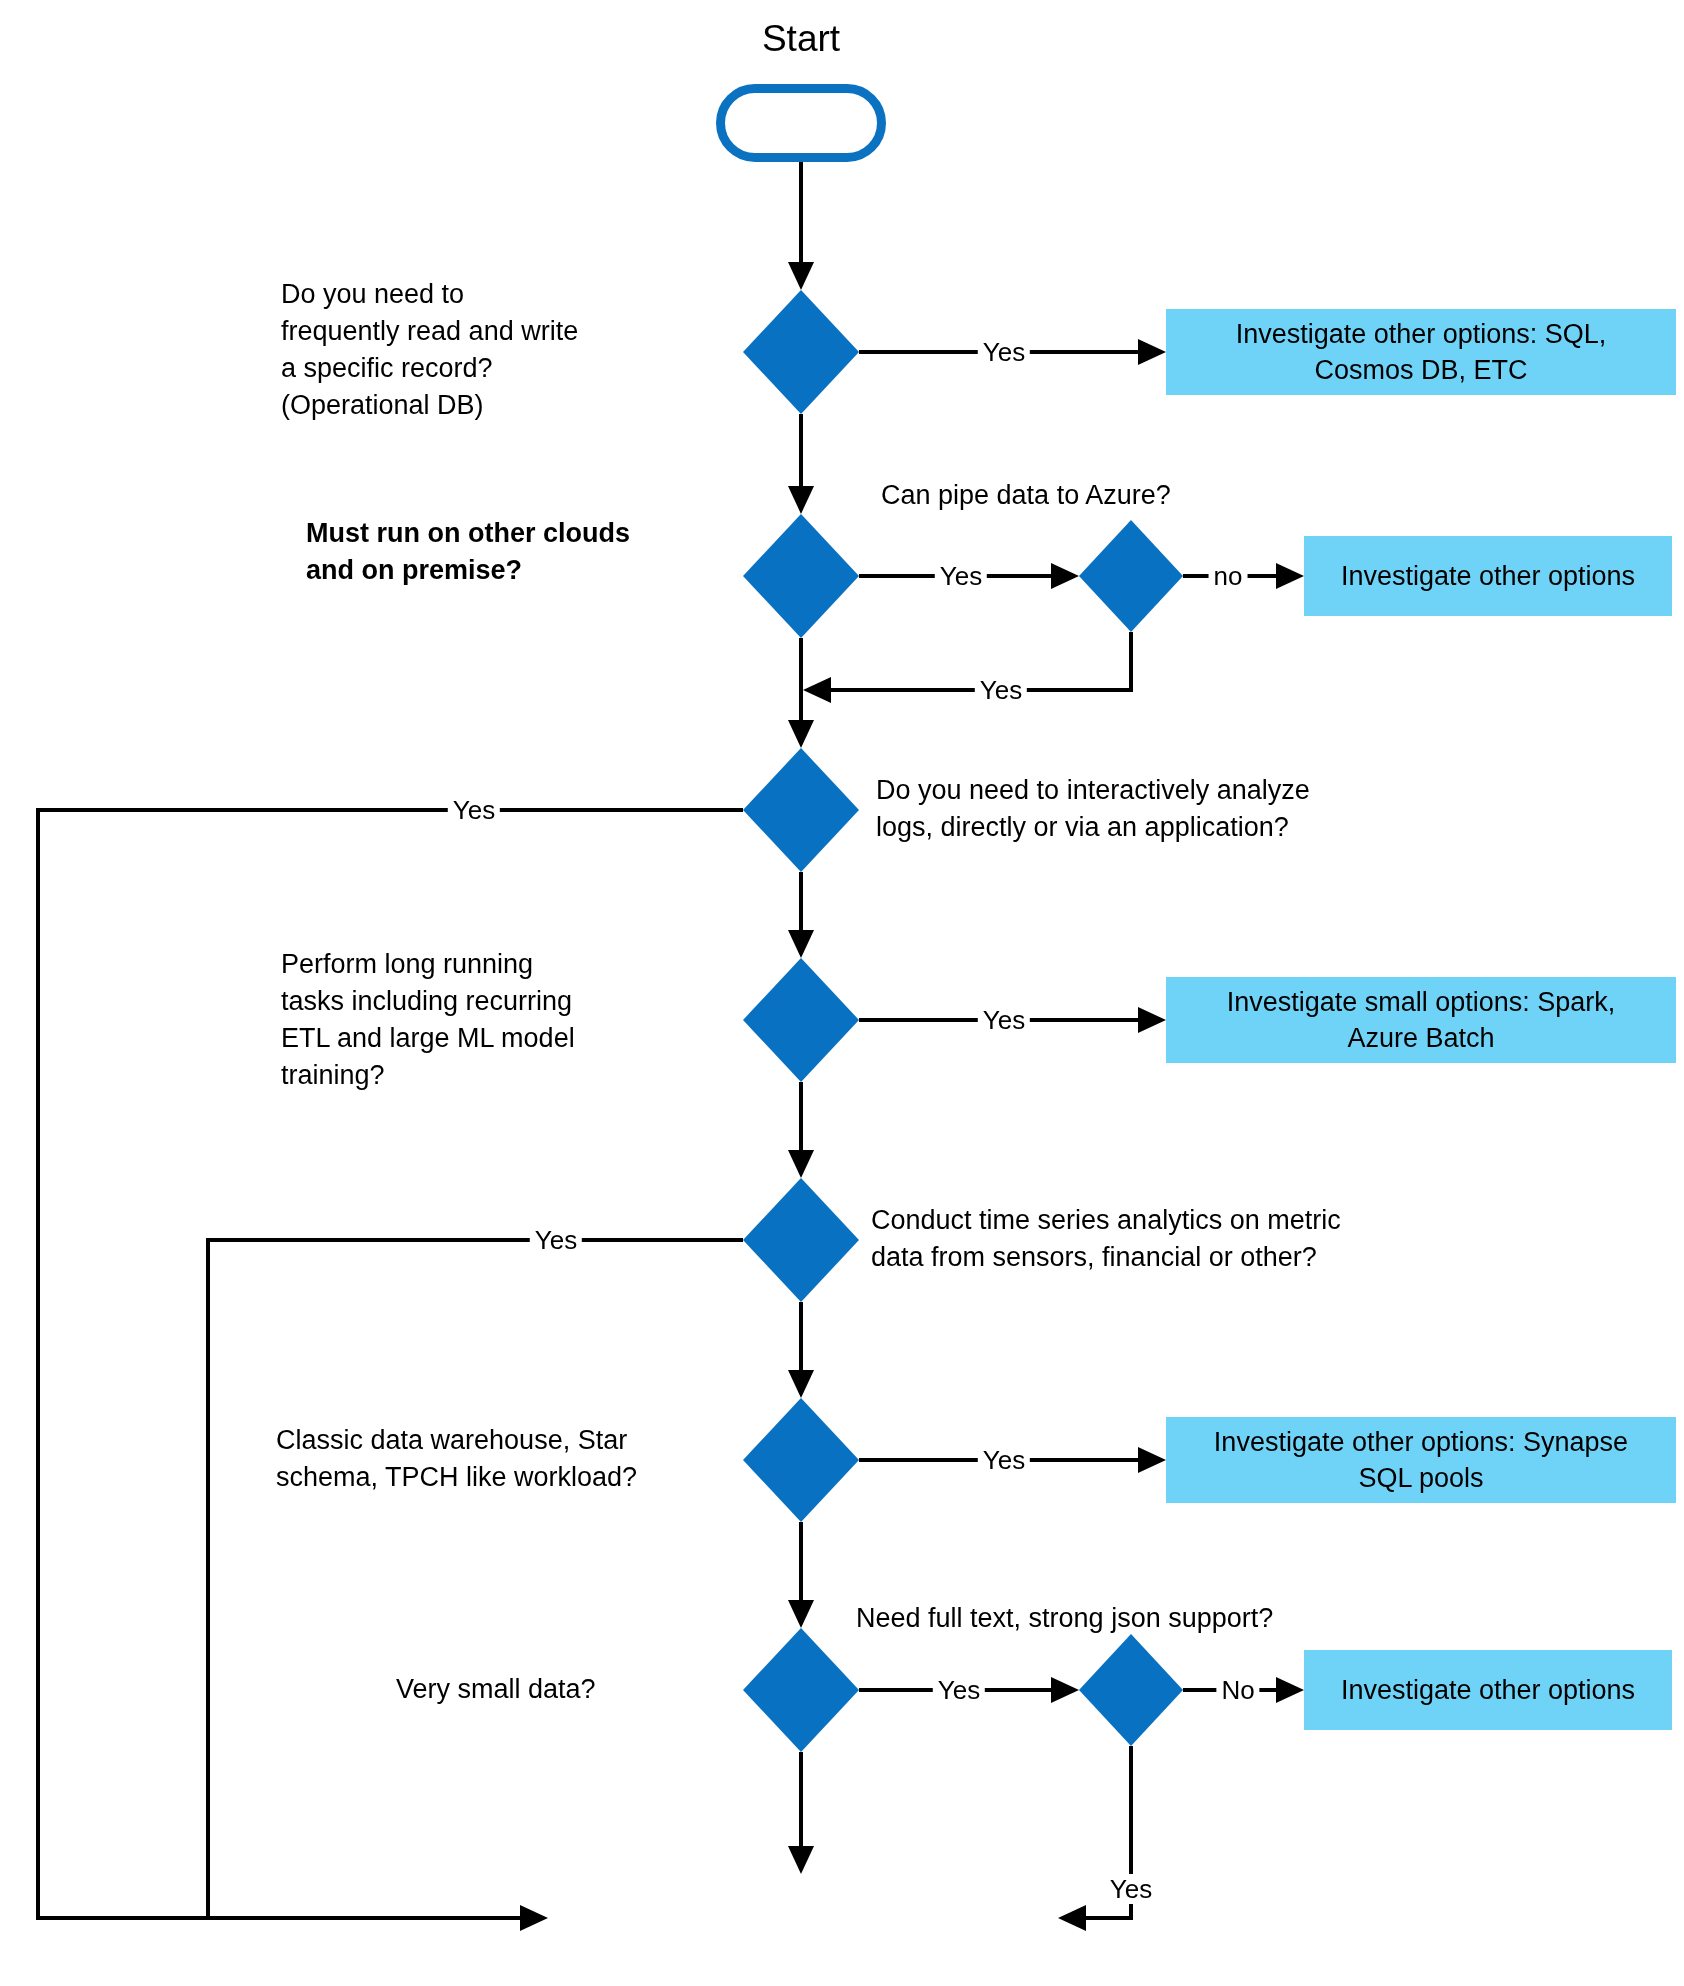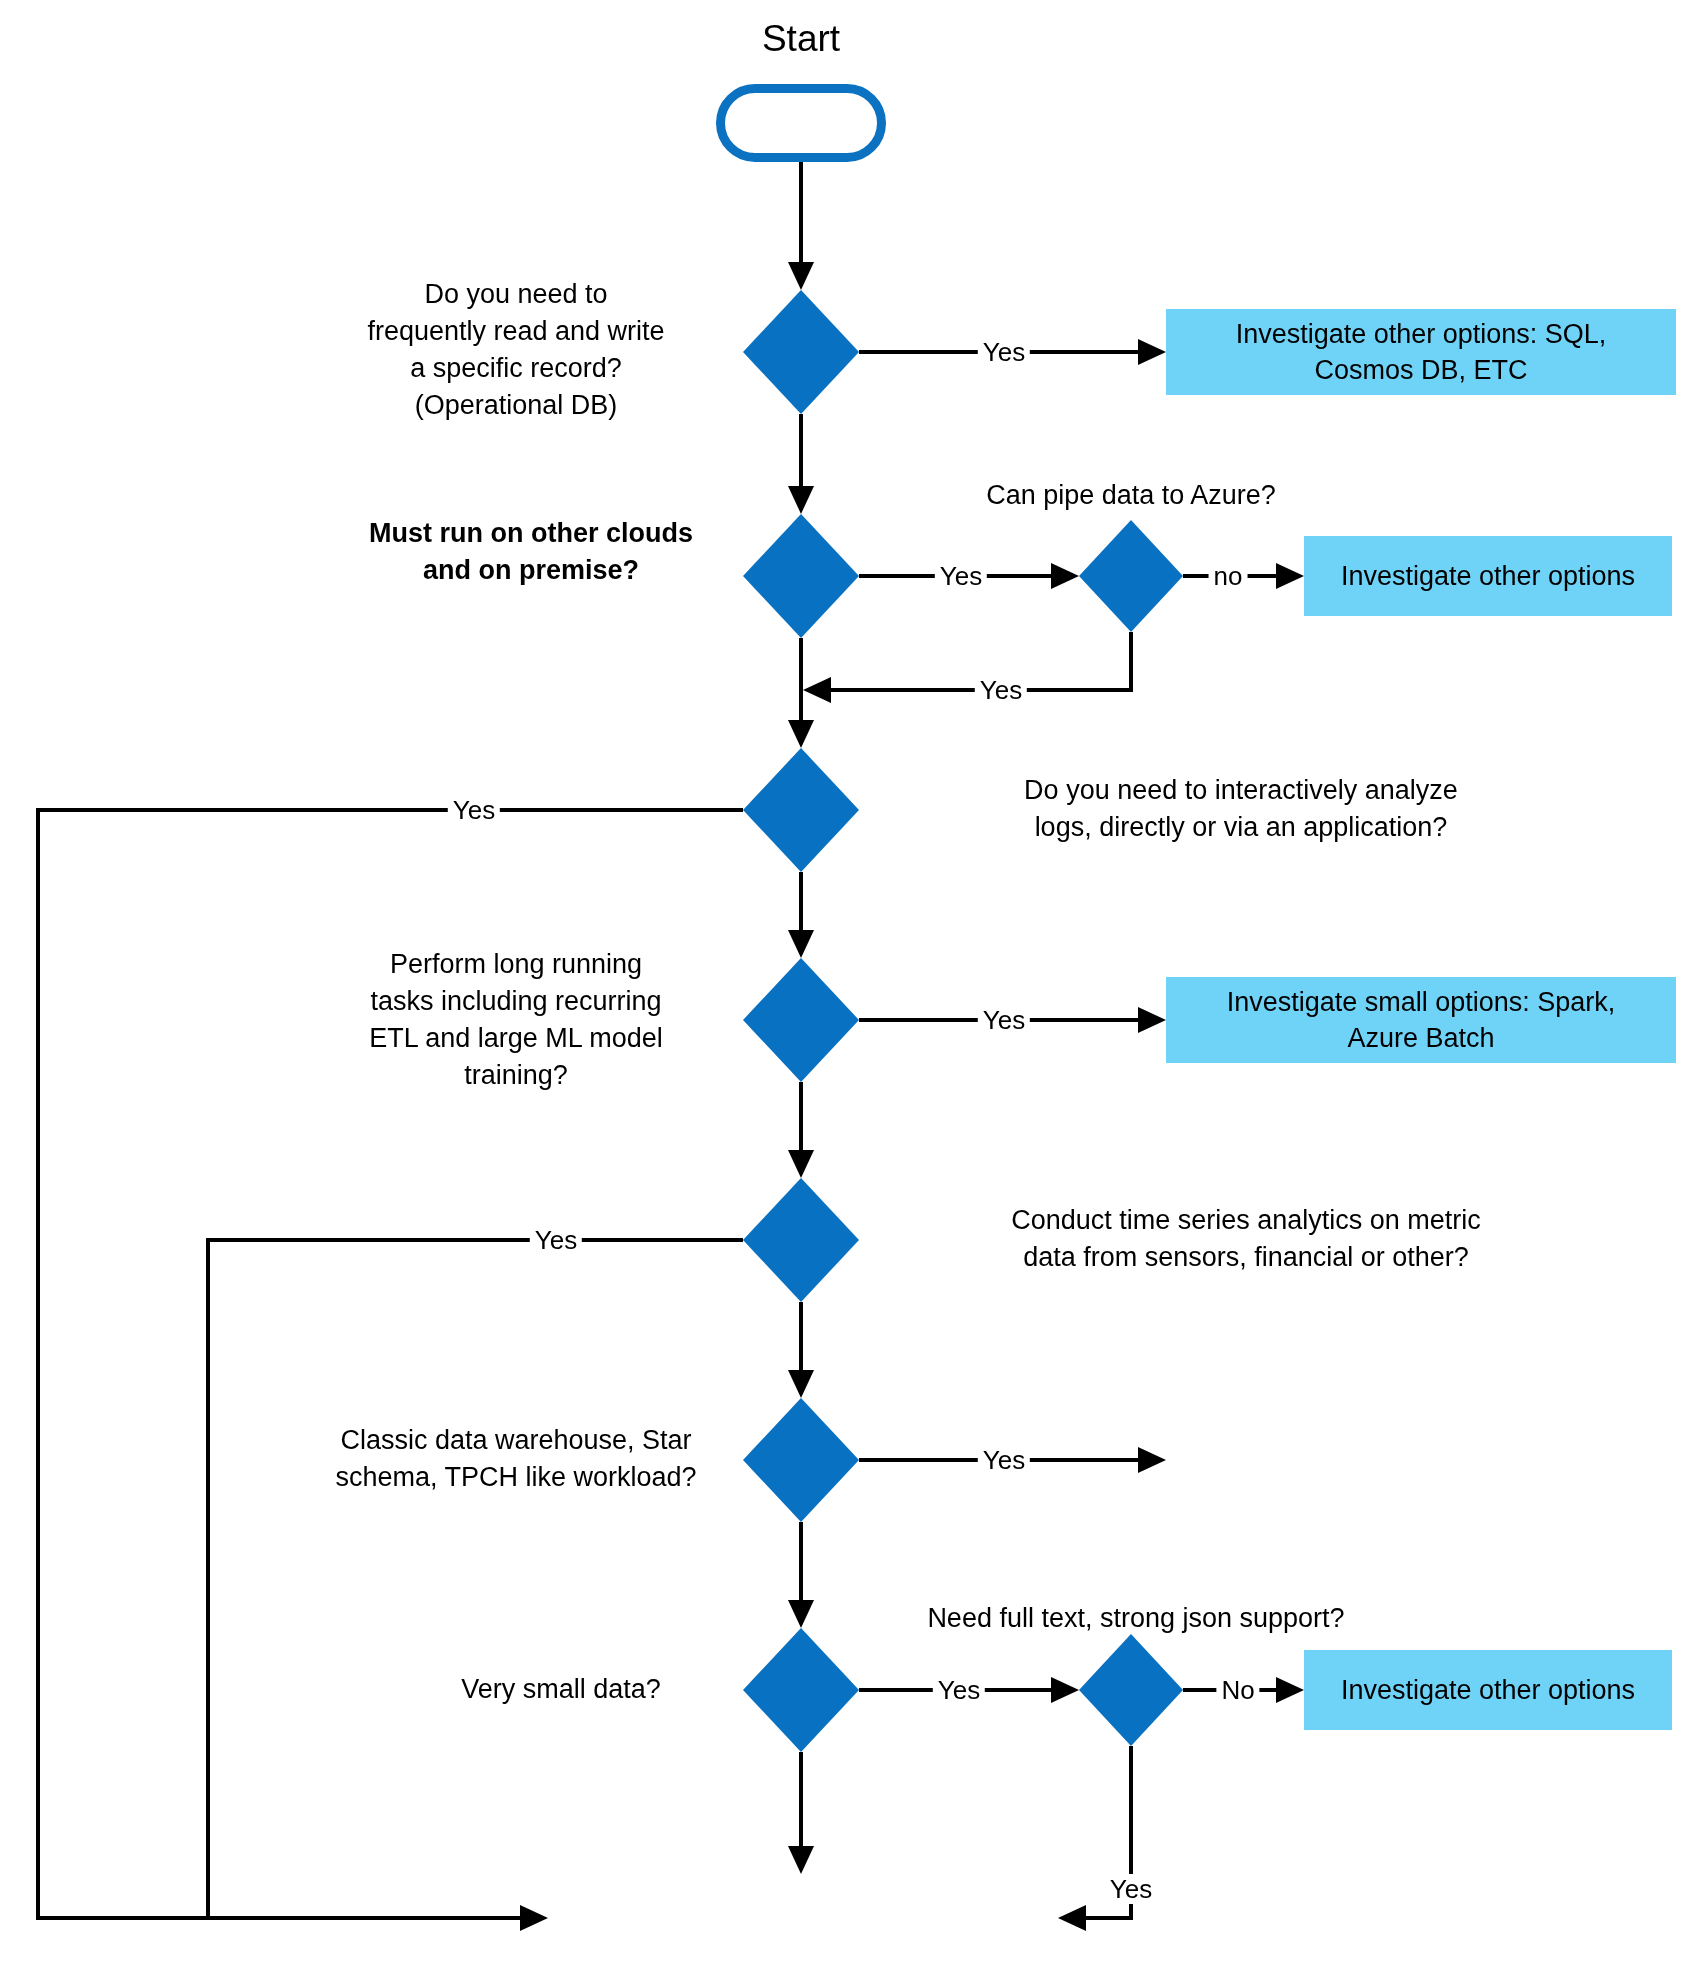--- a/index.html
+++ b/index.html
@@ -11,21 +11,21 @@
   .diamond{
     position:absolute;background:var(--diamond-fill,#0871C2);
     clip-path:polygon(50% 0,100% 50%,50% 100%,0 50%);
   }
   .result{
     position:absolute;background:var(--result-fill,#6FD3F8);
     display:flex;align-items:center;justify-content:center;
     text-align:center;font-size:27px;line-height:36px;white-space:pre-line;
   }
   .qlabel{
-    position:absolute;text-align:center;font-size:27px;line-height:37px;white-space:pre-line;
+    position:absolute;text-align:left;font-size:27px;line-height:37px;white-space:pre-line;
   }
   .edge-label{
     position:absolute;transform:translate(-50%,-50%);background:#fff;
     padding:0 5px;font-size:26px;line-height:30px;z-index:5;
   }
   .arrow{position:absolute;width:0;height:0;}
   .arrow.down{border-left:13px solid transparent;border-right:13px solid transparent;border-top:28px solid var(--connector,#000);}
   .arrow.right{border-top:13px solid transparent;border-bottom:13px solid transparent;border-left:28px solid var(--connector,#000);}
   .arrow.left{border-top:13px solid transparent;border-bottom:13px solid transparent;border-right:28px solid var(--connector,#000);}
   .start-pill{
@@ -114,20 +114,22 @@
 
   <div class="line" style="left:783px;top:1302px;width:4px;height:70px;"></div>
   <div class="arrow down" style="left:772px;top:1370px;"></div>
 
   <div class="diamond" style="left:727px;top:1398px;width:116px;height:124px;"></div>
   <div class="qlabel" style="left:260px;top:1422px;width:480px;">Classic data warehouse, Star
 schema, TPCH like workload?</div>
   <div class="line" style="left:843px;top:1458px;width:281px;height:4px;"></div>
   <div class="arrow right" style="left:1122px;top:1447px;"></div>
   <div class="edge-label" style="left:988px;top:1460px;">Yes</div>
+  <div class="result" style="left:1150px;top:1417px;width:510px;height:86px;">Investigate other options: Synapse
+SQL pools</div>
 
   <div class="line" style="left:783px;top:1522px;width:4px;height:80px;"></div>
   <div class="arrow down" style="left:772px;top:1600px;"></div>
 
   <div class="diamond" style="left:727px;top:1628px;width:116px;height:124px;"></div>
   <div class="qlabel" style="left:380px;top:1671px;width:330px;">Very small data?</div>
   <div class="line" style="left:843px;top:1688px;width:196px;height:4px;"></div>
   <div class="arrow right" style="left:1035px;top:1677px;"></div>
   <div class="edge-label" style="left:943px;top:1690px;">Yes</div>
 

